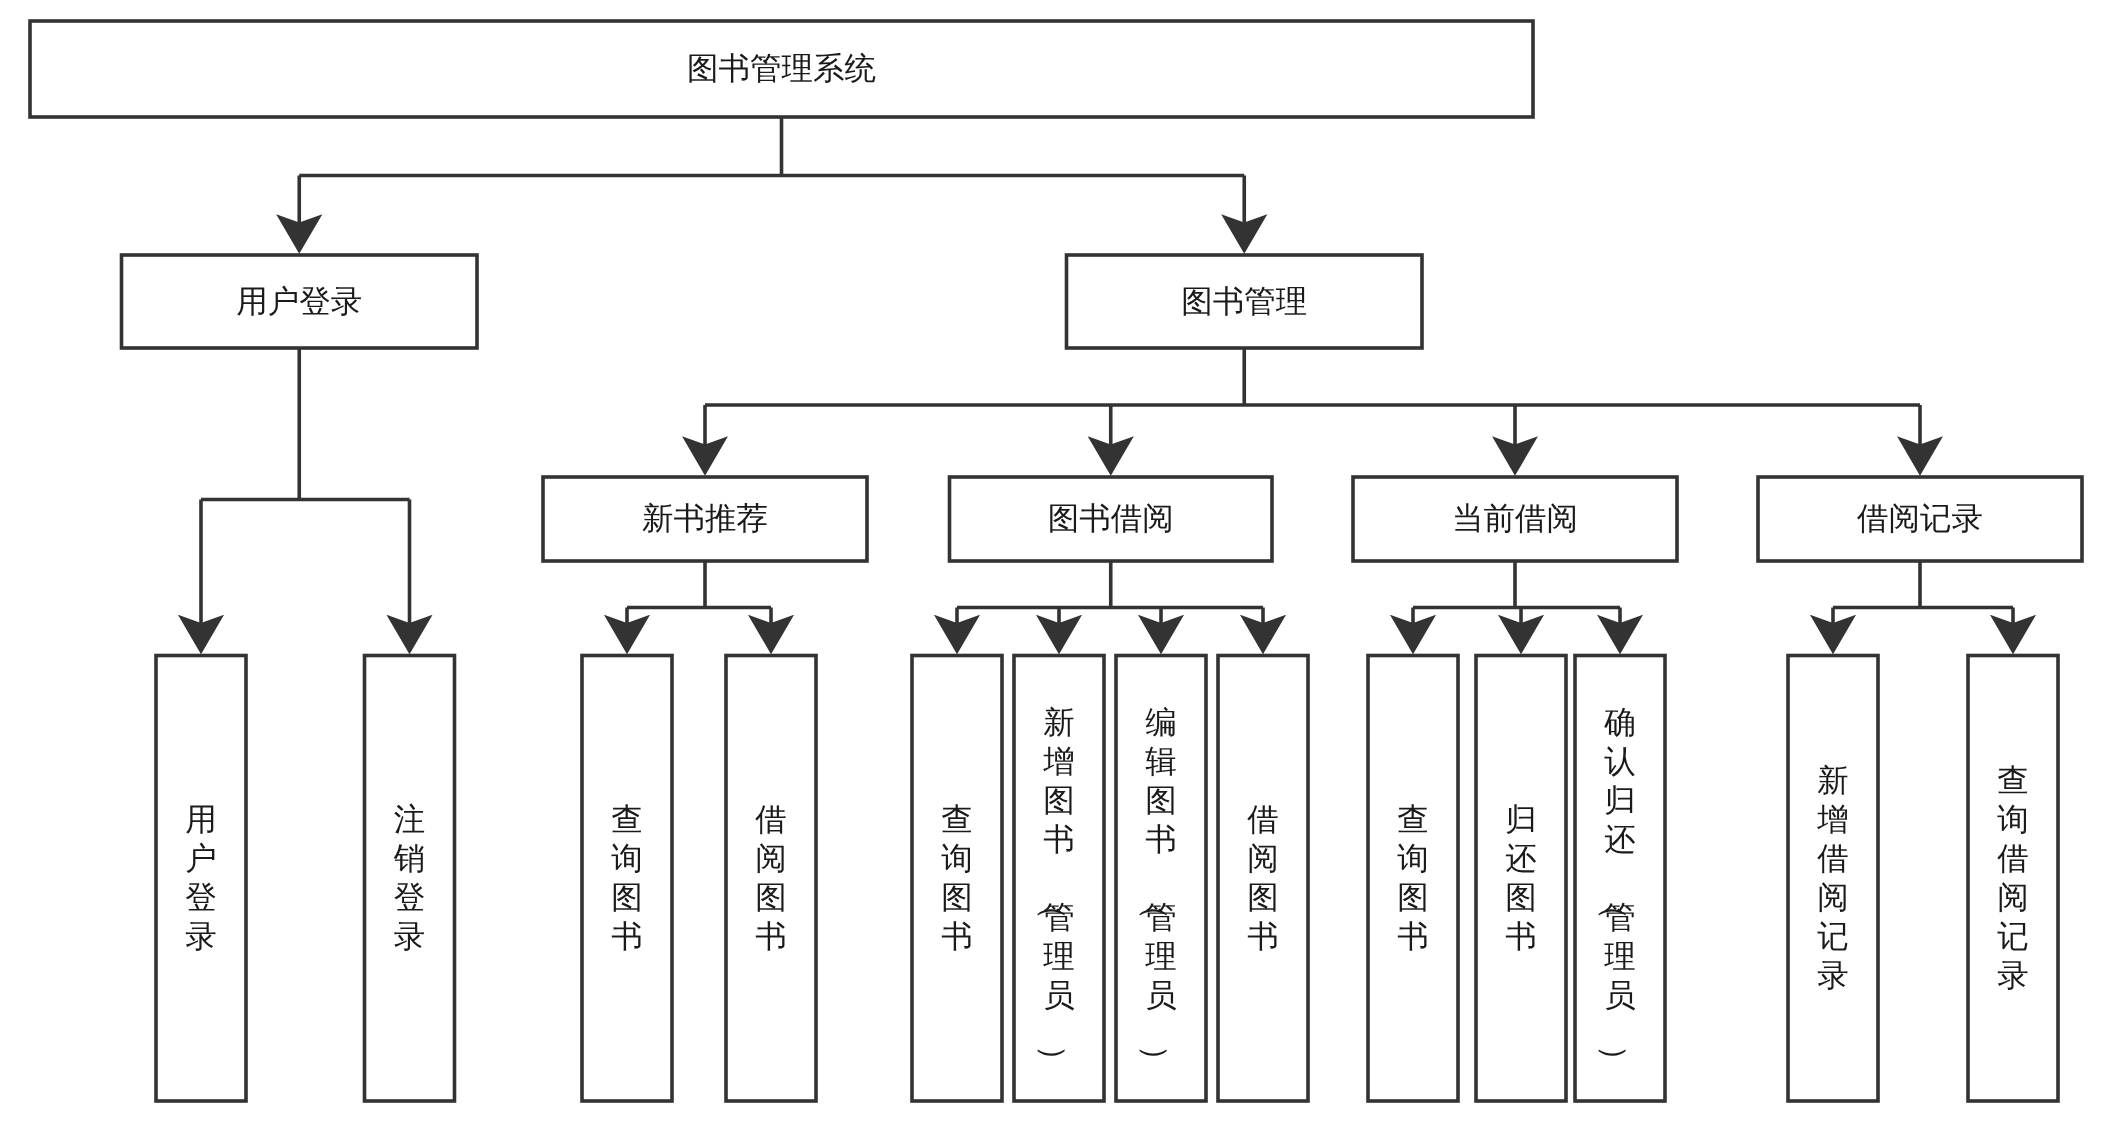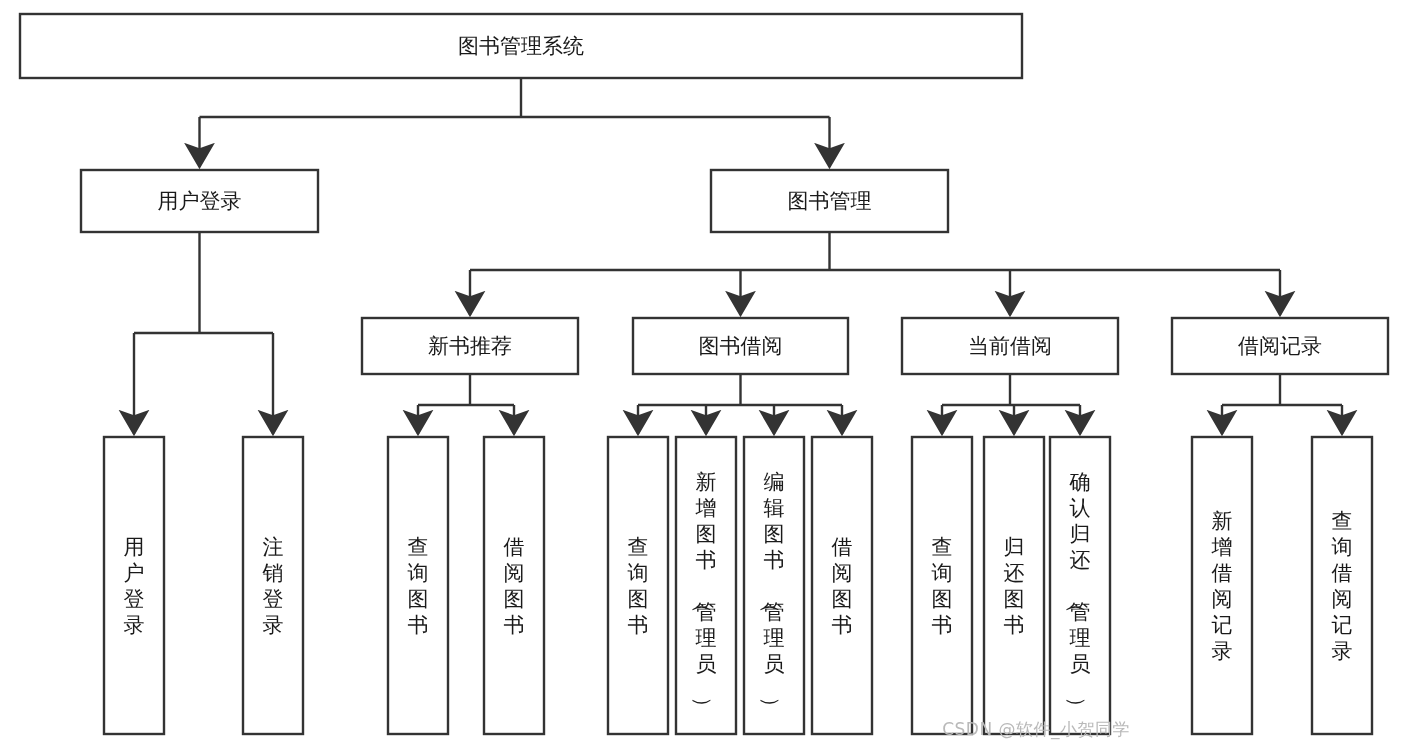--- a/index.html
+++ b/index.html
@@ -191,14 +191,13 @@
           <rect x="1192" y="437" width="60" height="297" class="node-box"></rect>
           <text x="1222" class="node-label-v"><tspan x="1222" y="527.5">新</tspan><tspan x="1222" y="553.5">增</tspan><tspan x="1222" y="579.5">借</tspan><tspan x="1222" y="605.5">阅</tspan><tspan x="1222" y="631.5">记</tspan><tspan x="1222" y="657.5">录</tspan></text>
         </g>
         <g>
           <rect x="1312" y="437" width="60" height="297" class="node-box"></rect>
           <text x="1342" class="node-label-v"><tspan x="1342" y="527.5">查</tspan><tspan x="1342" y="553.5">询</tspan><tspan x="1342" y="579.5">借</tspan><tspan x="1342" y="605.5">阅</tspan><tspan x="1342" y="631.5">记</tspan><tspan x="1342" y="657.5">录</tspan></text>
         </g>
       </g>
   </svg>
 
-  <div class="watermark">CSDN @软件_小贺同学</div>
 </div>
 
 </body></html>

